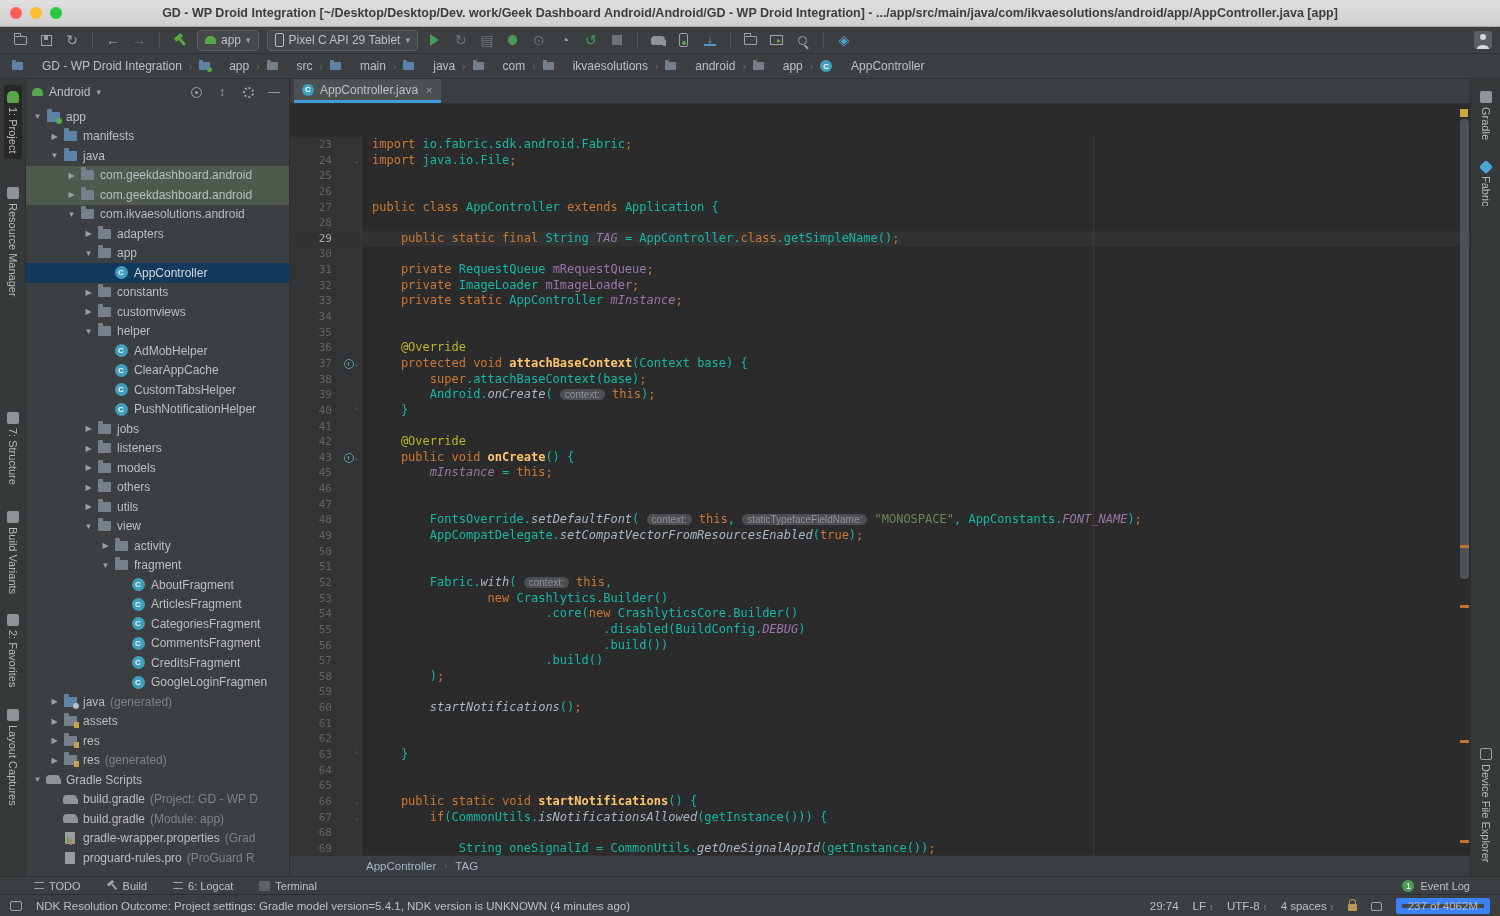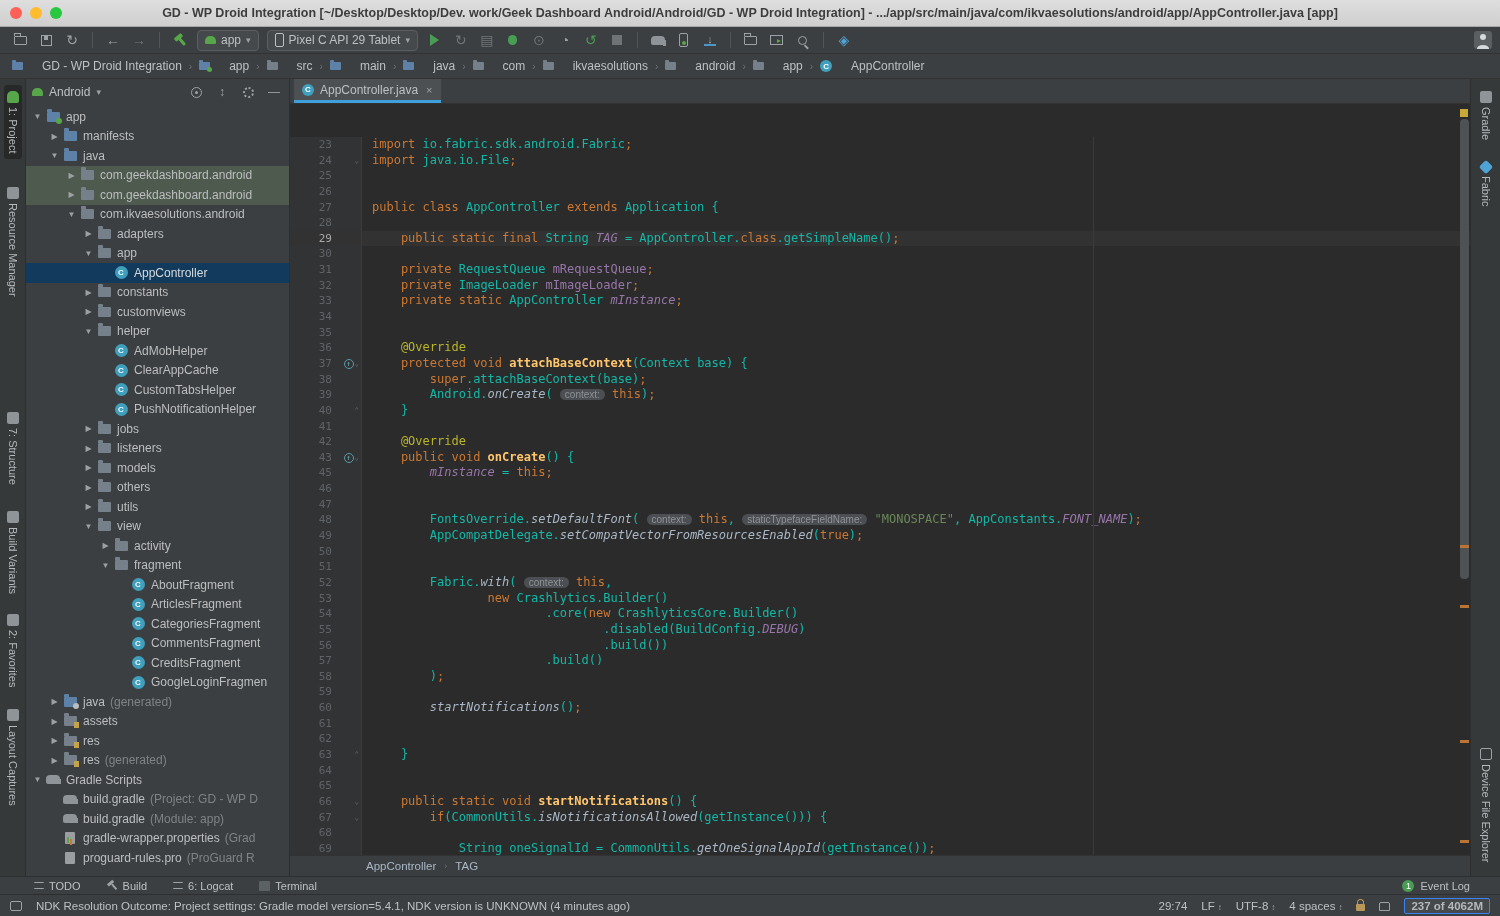--- a/index.html
+++ b/index.html
@@ -170,22 +170,22 @@
   .statusbar { height:22px; background:#3c3f41; border-top:1px solid #2c2e30; display:flex; align-items:center;
                padding:0 10px; font-size:11.5px; color:#bcc0c3; gap:14px; }
   .sb-ic { width:12px; height:10px; border:1.5px solid #9da2a6; border-radius:2px; }
   .sb-msg { white-space:nowrap; overflow:hidden; }
   .sb-right { margin-left:auto; display:flex; align-items:center; gap:14px; }
   .updown { font-size:8px; color:#9da2a6; margin-left:3px; }
   .lockic { width:9px; height:7px; background:#b99758; border-radius:1px; position:relative; margin-top:4px; }
   .lockic::before { content:''; position:absolute; top:-5px; left:1px; width:5px; height:5px;
                     border:1.5px solid #b99758; border-bottom:none; border-radius:4px 4px 0 0; }
   .botic { width:11px; height:9px; border:1.5px solid #9da2a6; border-radius:2px 2px 0 0; position:relative; margin-top:2px;}
-  .memory { background:#45494b; border:1px solid #3b82f6; padding:0 6px; height:16px; display:inline-flex;
-            align-items:center; border-radius:2px; color:#b4b8bb;font-weight:bold; }
+  .memory { background:#45494b; border:6px solid #3b82f6; padding:0 6px; height:16px; display:inline-flex;
+            align-items:center; border-radius:2px; color:#b4b8bb; }
 </style>
 </head>
 <body>
 
 <div class="titlebar">
   <div class="lights">
     <span class="light r"></span>
     <span class="light y"></span>
     <span class="light g"></span>
   </div>

